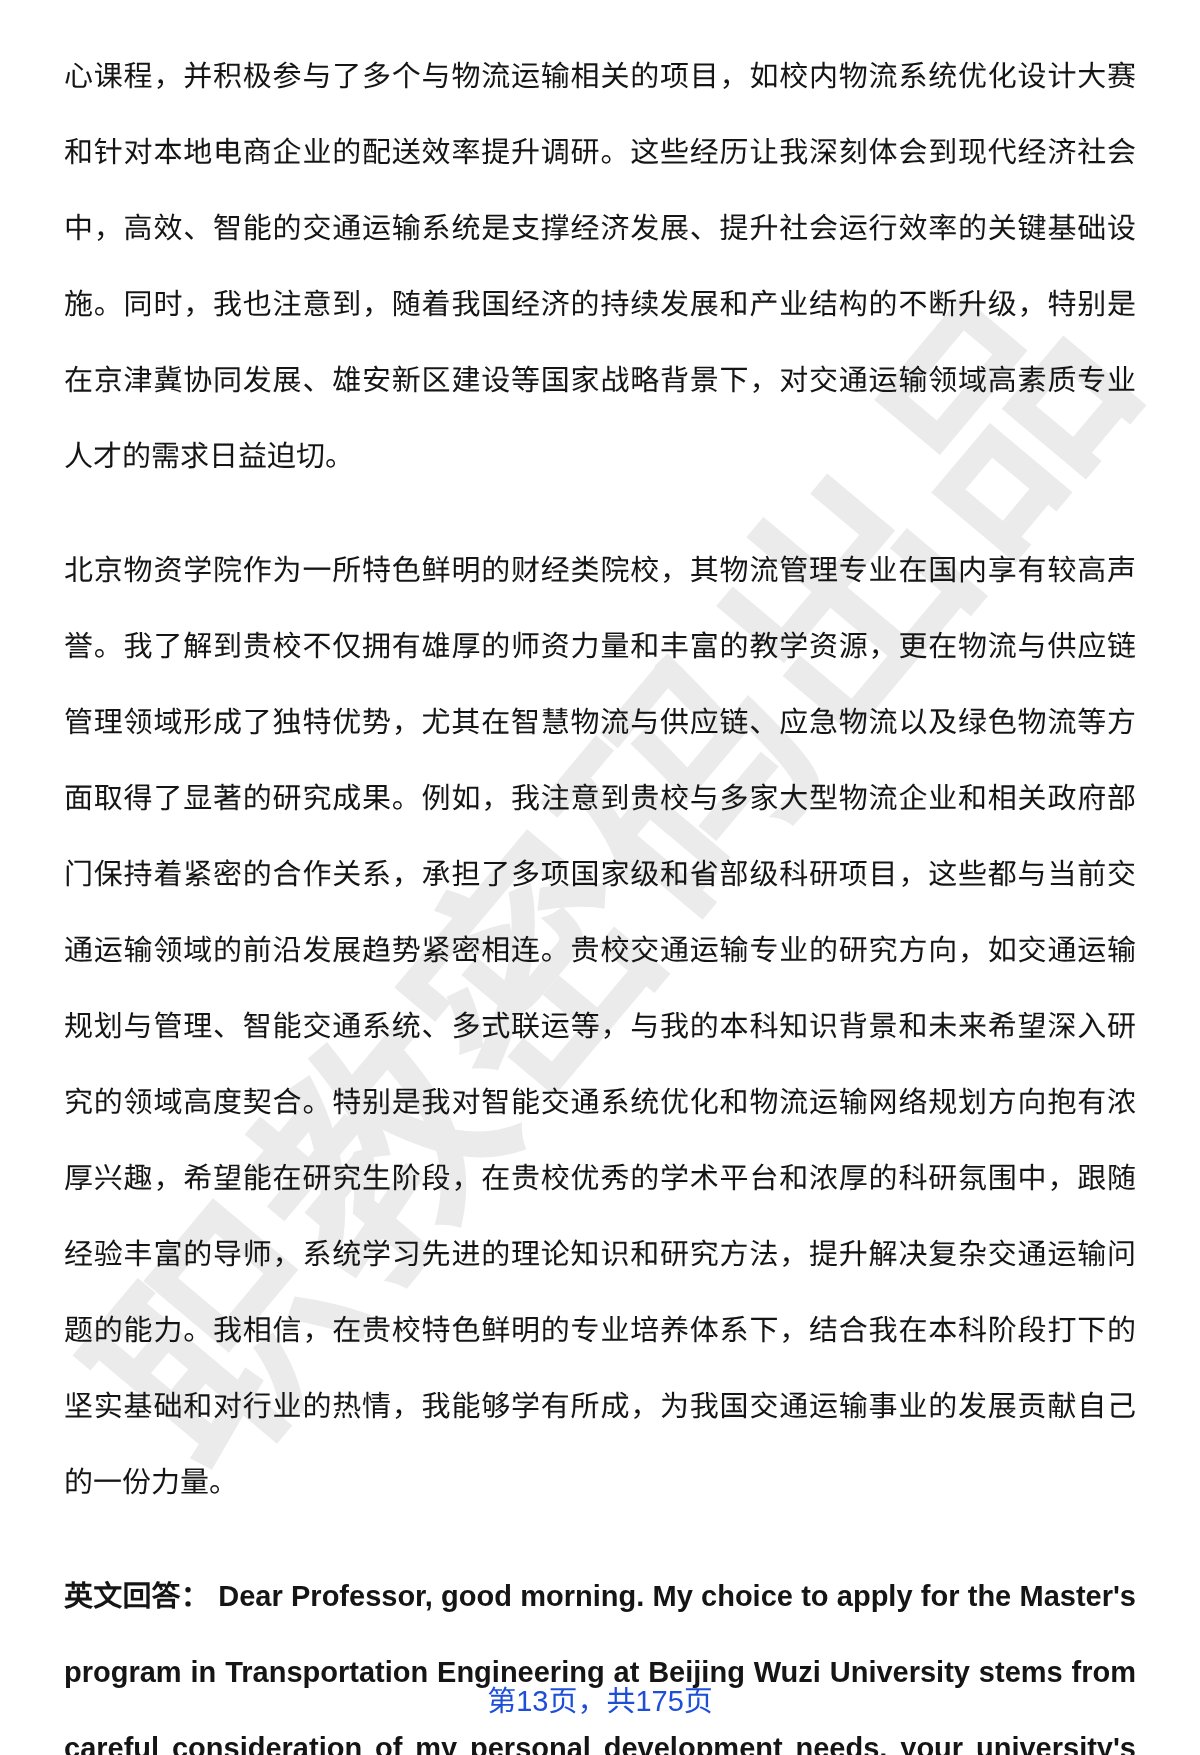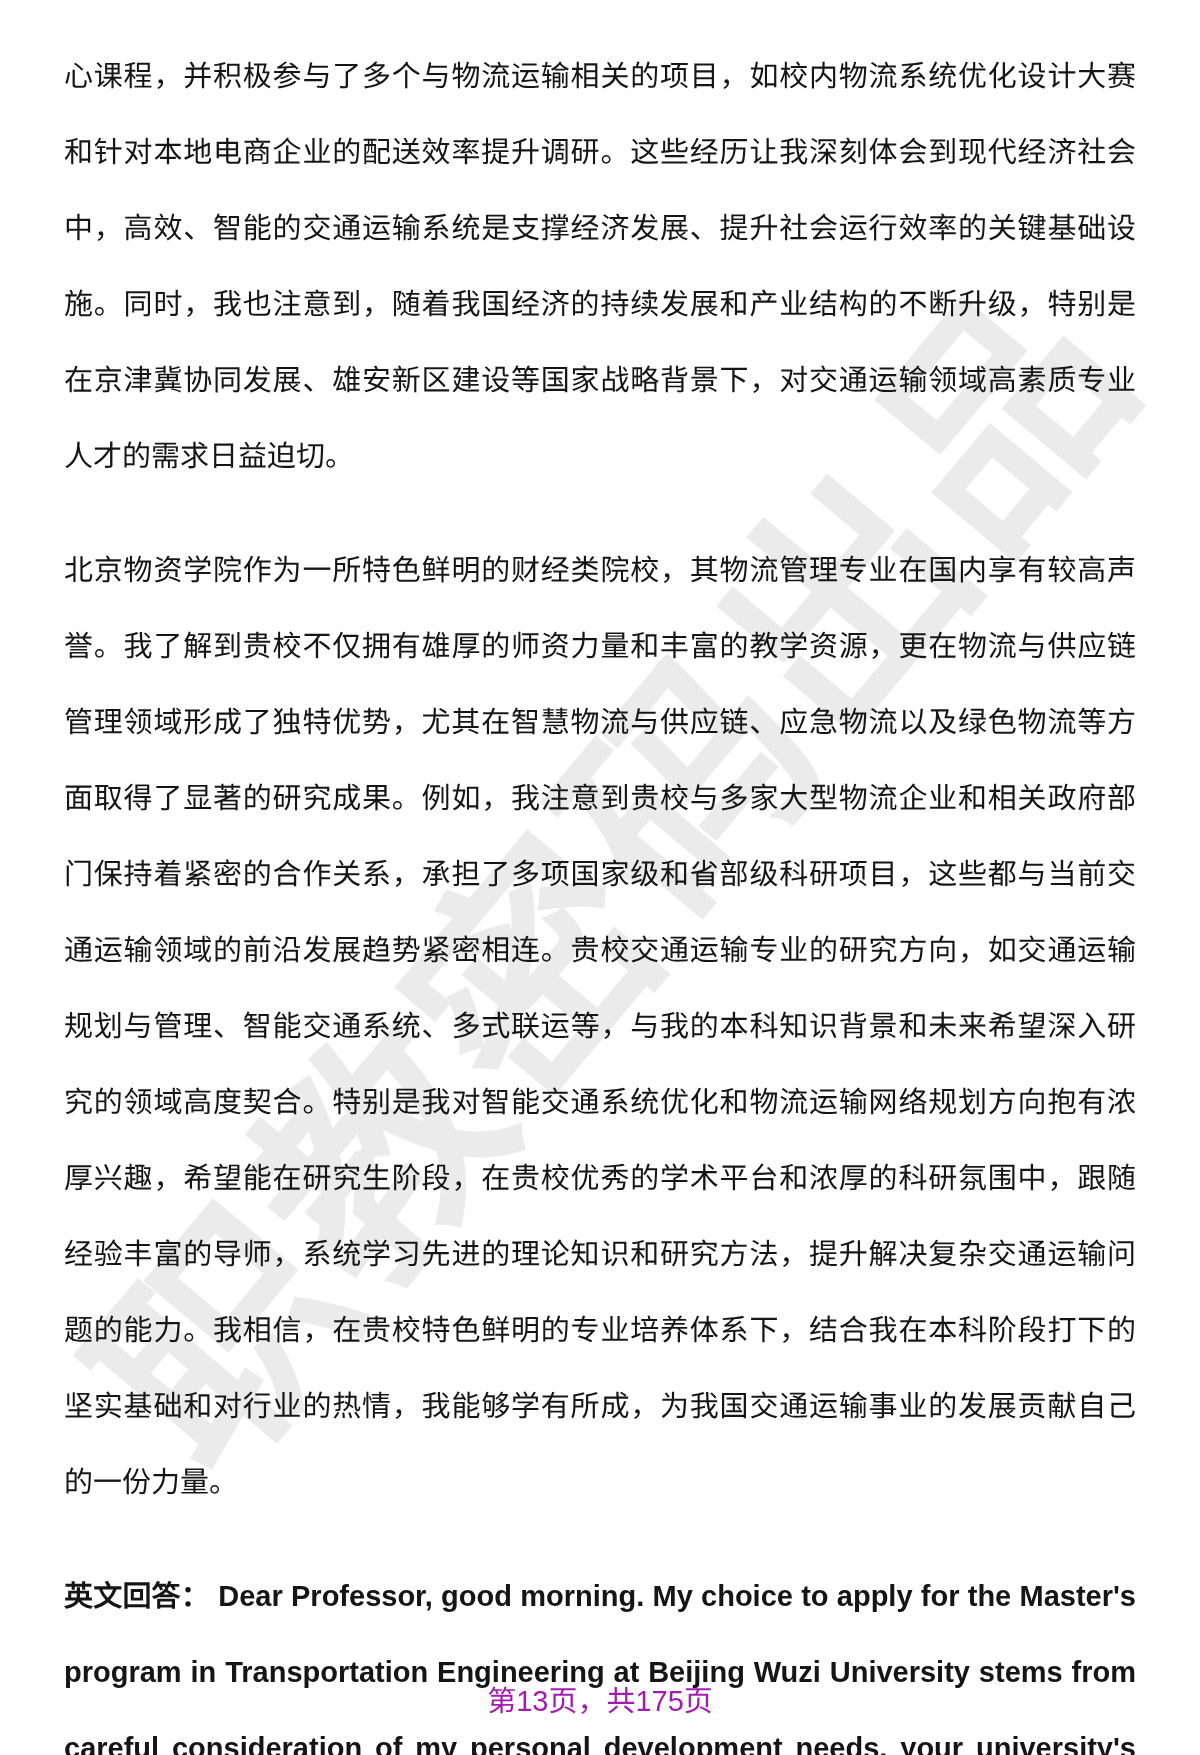--- a/index.html
+++ b/index.html
@@ -55,21 +55,21 @@
   }
   .page-footer {
     position: absolute;
     left: 0;
     right: 0;
     top: 1680px;
     z-index: 1;
     text-align: center;
     font-size: 29px;
     line-height: 42px;
-    color: #a21caf;
+    color: #1d4ed8;
   }
 </style>
 </head>
 <body>
 
 <div class="page" data-name="document-page">
 
   <div class="watermark" data-name="diagonal-watermark" style="color: rgb(235, 235, 235);">职教密码出品</div>
 
   <main class="doc-body" data-name="document-body">

